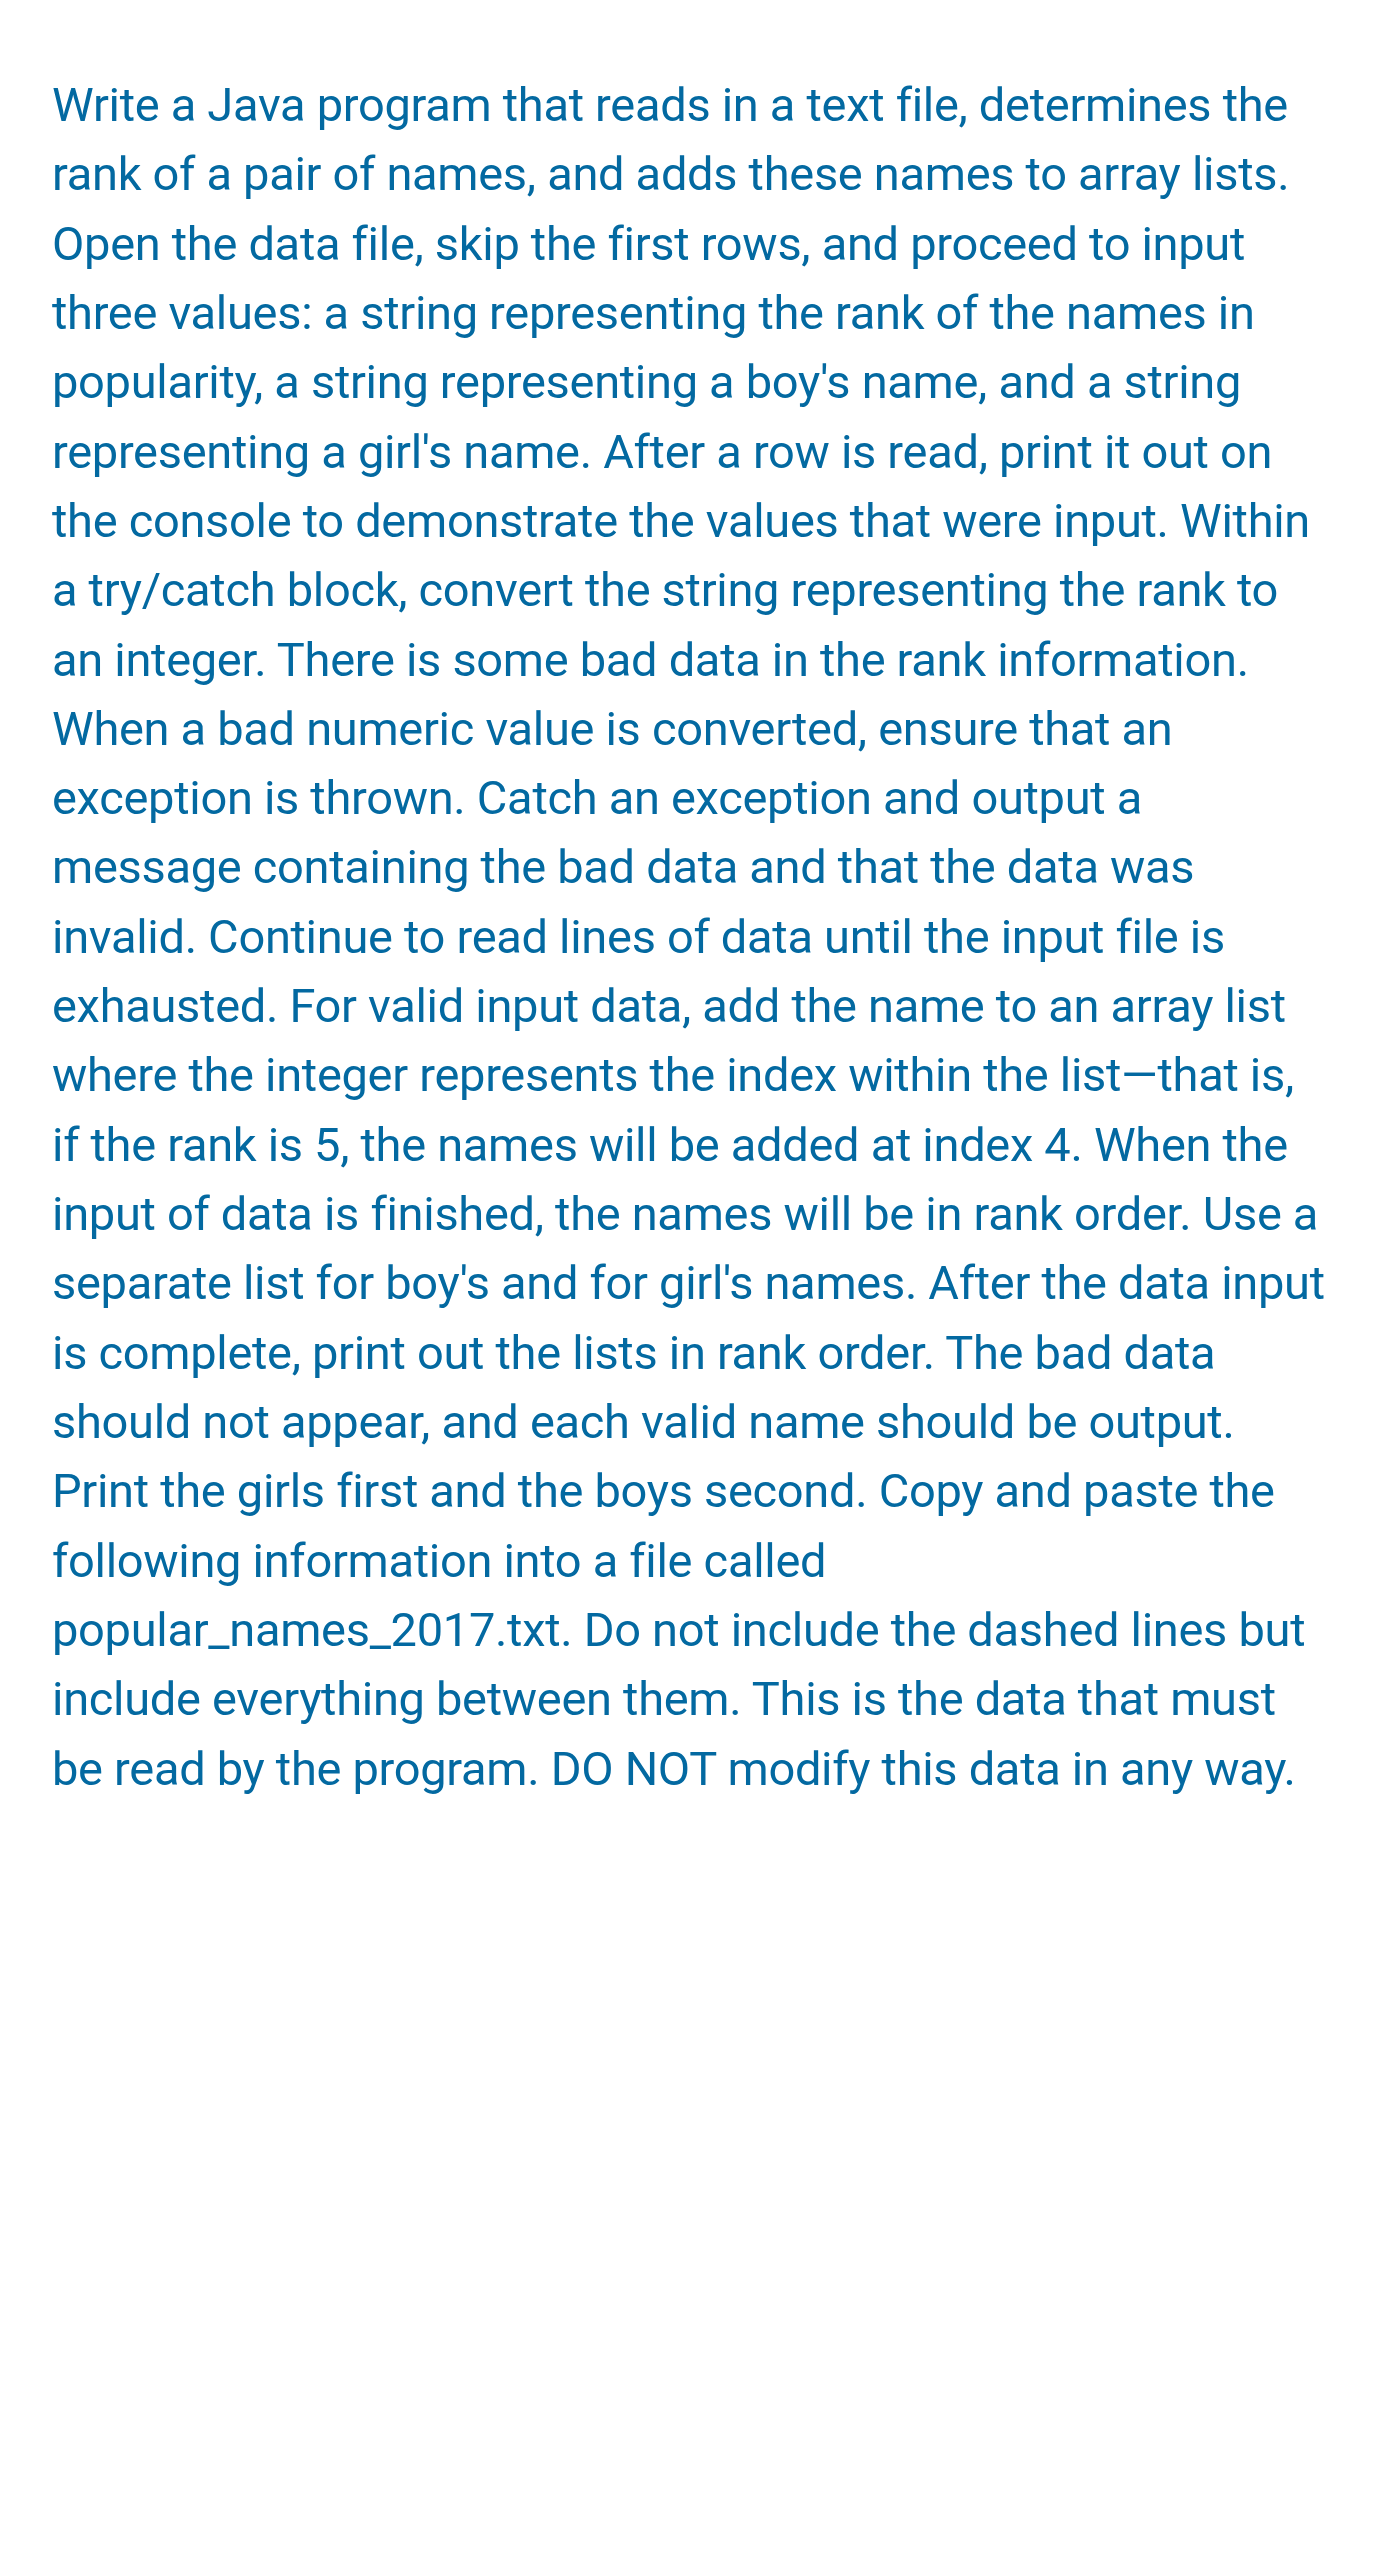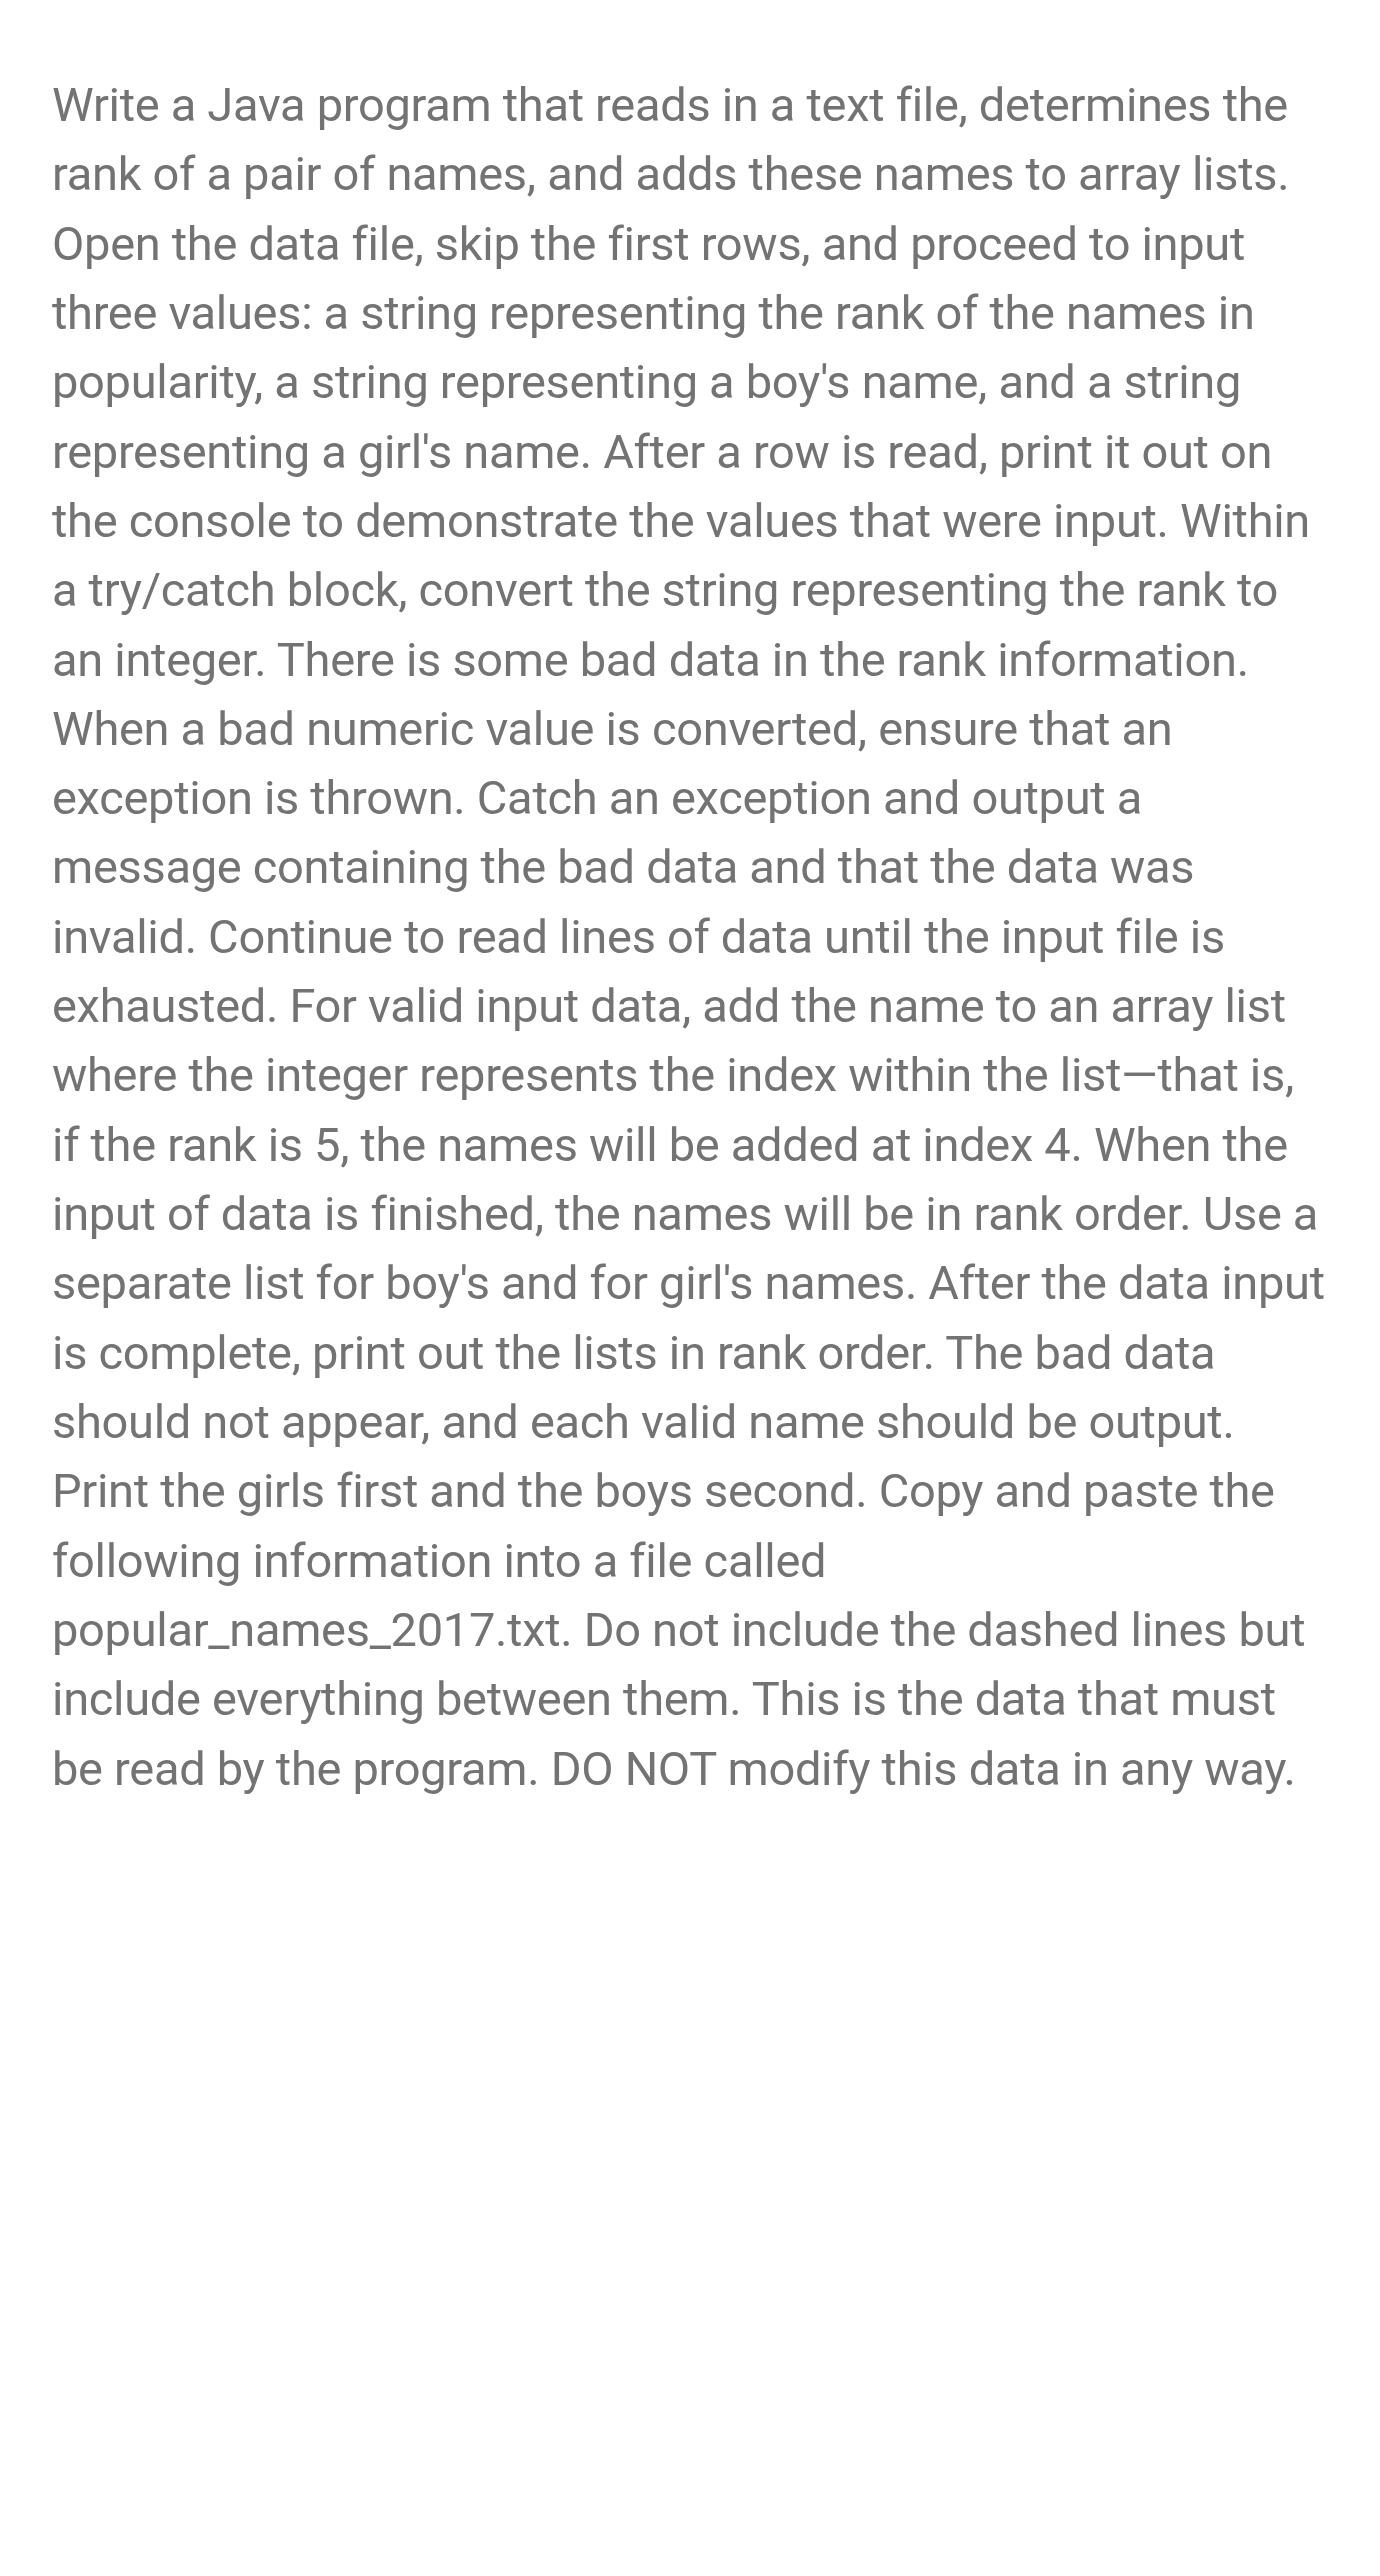--- a/index.html
+++ b/index.html
@@ -10,21 +10,21 @@
     body {
       width: 1380px;
       height: 2576px;
       background: #ffffff;
       font-family: -apple-system, BlinkMacSystemFont, "Segoe UI", Roboto, Helvetica, Arial, sans-serif;
       padding: 70px 52px;
     }
     .content {
       font-size: 47px;
       line-height: 1.475;
-      color: #737373;
+      color: #0369a1;
       font-weight: 400;
       letter-spacing: -0.3px;
     }
   </style>
 </head>
 <body>
 
 <div class="content">
   <p>Write a Java program that reads in a text file, determines the rank of a pair of names, and adds these names to array lists. Open the data file, skip the first rows, and proceed to input three values: a string representing the rank of the names in popularity, a string representing a boy's name, and a string representing a girl's name. After a row is read, print it out on the console to demonstrate the values that were input. Within a try/catch block, convert the string representing the rank to an integer. There is some bad data in the rank information. When a bad numeric value is converted, ensure that an exception is thrown. Catch an exception and output a message containing the bad data and that the data was invalid. Continue to read lines of data until the input file is exhausted. For valid input data, add the name to an array list where the integer represents the index within the list—that is, if the rank is 5, the names will be added at index 4. When the input of data is finished, the names will be in rank order. Use a separate list for boy's and for girl's names. After the data input is complete, print out the lists in rank order. The bad data should not appear, and each valid name should be output. Print the girls first and the boys second. Copy and paste the following information into a file called popular_names_2017.txt. Do not include the dashed lines but include everything between them. This is the data that must be read by the program. DO NOT modify this data in any way.</p>
 </div>

